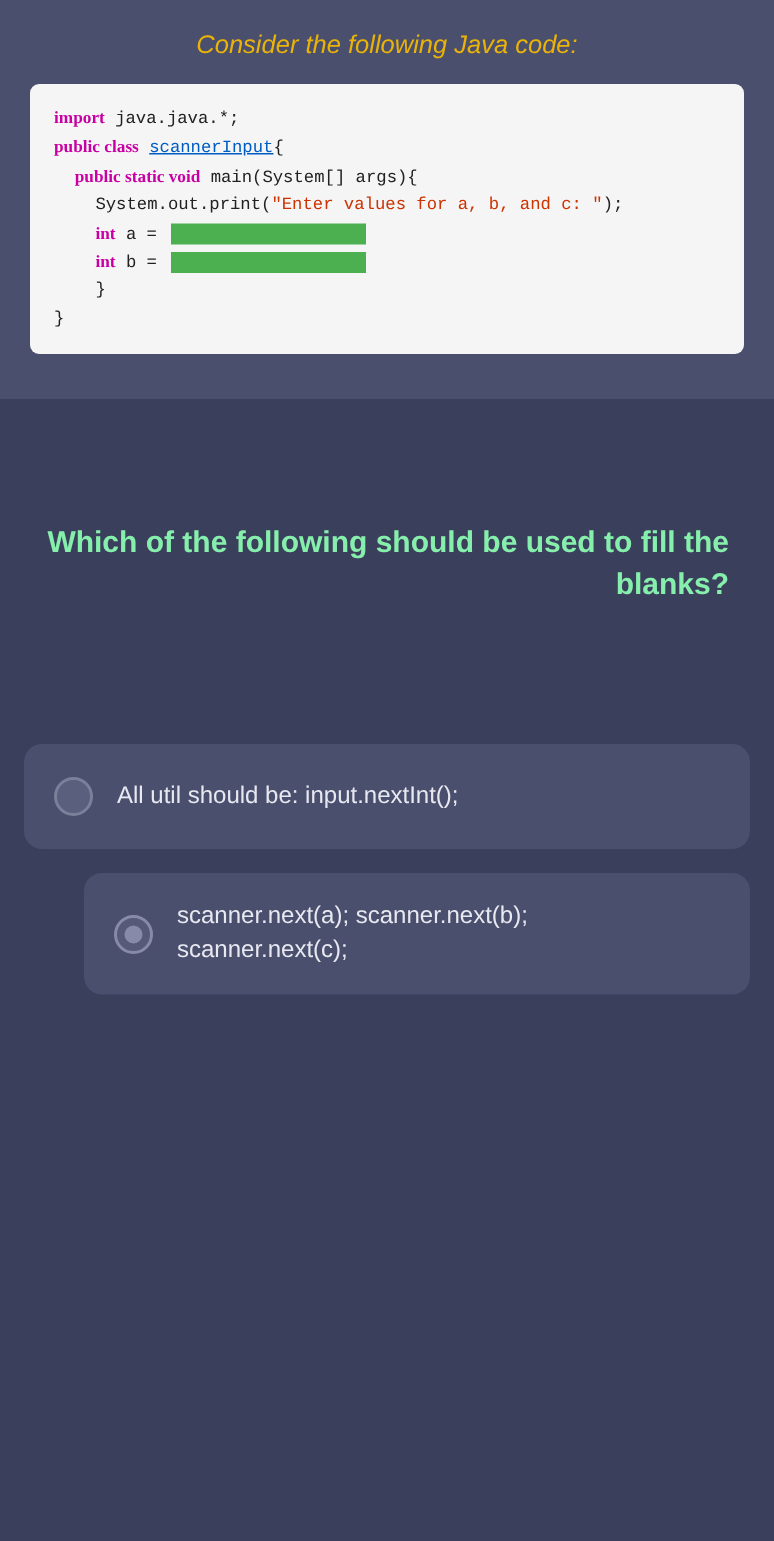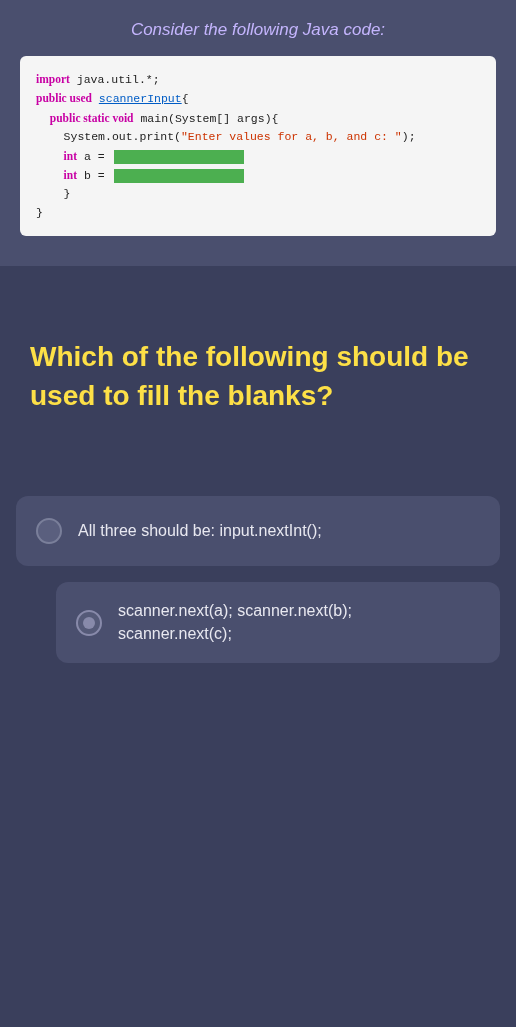--- a/index.html
+++ b/index.html
@@ -19,21 +19,21 @@
       background-color: #4a4f6e;
       padding: 20px 20px 30px 20px;
       display: flex;
       flex-direction: column;
       align-items: center;
     }
 
     .question-title {
       font-style: italic;
       font-size: 17px;
-      color: #c4b5fd;
+      color: #eab308;
       margin-bottom: 16px;
       text-align: center;
     }
 
     .code-box {
       background-color: #f5f5f5;
       border-radius: 6px;
       padding: 14px 16px;
       width: 100%;
       font-family: 'Courier New', Courier, monospace;
@@ -63,24 +63,24 @@
       width: 100%;
       padding: 40px 30px;
       display: flex;
       flex-direction: column;
       align-items: center;
       justify-content: center;
       min-height: 220px;
     }
 
     .main-question {
-      font-size: 28px;
+      font-size: 20px;
       font-weight: bold;
-      text-align: left;
-      color: #fde047;
+      text-align: right;
+      color: #86efac;
       line-height: 1.4;
     }
 
     .answers-section {
       width: 100%;
       padding: 10px 16px 20px 16px;
       display: flex;
       flex-direction: column;
       gap: 16px;
     }
@@ -130,40 +130,40 @@
       color: #e8e8f0;
       line-height: 1.4;
     }
   </style>
 </head>
 <body>
 
 <div class="top-section">
   <div class="question-title">Consider the following Java code:</div>
   <div class="code-box">
-    <div class="code-line"><span class="kw">import</span> <span class="normal">java.util.*;</span></div>
-    <div class="code-line"><span class="kw">public used</span> <span class="class-name">scannerInput</span><span class="normal">{</span></div>
+    <div class="code-line"><span class="kw">import</span> <span class="normal">java.java.*;</span></div>
+    <div class="code-line"><span class="kw">public class</span> <span class="class-name">scannerInput</span><span class="normal">{</span></div>
     <div class="code-line">  <span class="kw">public static void</span> <span class="normal">main(System[] args){</span></div>
     <div class="code-line">    <span class="normal">System.out.print(</span><span class="str">"Enter values for a, b, and c: "</span><span class="normal">);</span></div>
     <div class="code-line">    <span class="kw">int</span> <span class="normal">a = </span><span class="blank"></span></div>
     <div class="code-line">    <span class="kw">int</span> <span class="normal">b = </span><span class="blank"></span></div>
     <div class="code-line">    <span class="normal">}</span></div>
     <div class="code-line"><span class="normal">}</span></div>
   </div>
 </div>
 
 <div class="middle-section">
   <div class="main-question">Which of the following should be used to fill the blanks?</div>
 </div>
 
 <div class="answers-section">
 
   <div class="answer-option">
     <div class="radio-circle"></div>
-    <span class="answer-text">All three should be: input.nextInt();</span>
+    <span class="answer-text">All util should be: input.nextInt();</span>
   </div>
 
 
   <div class="answer-option selected">
     <div class="radio-circle filled">
       <div class="radio-inner"></div>
     </div>
     <span class="answer-text">scanner.next(a); scanner.next(b);<br>scanner.next(c);</span>
   </div>
 

